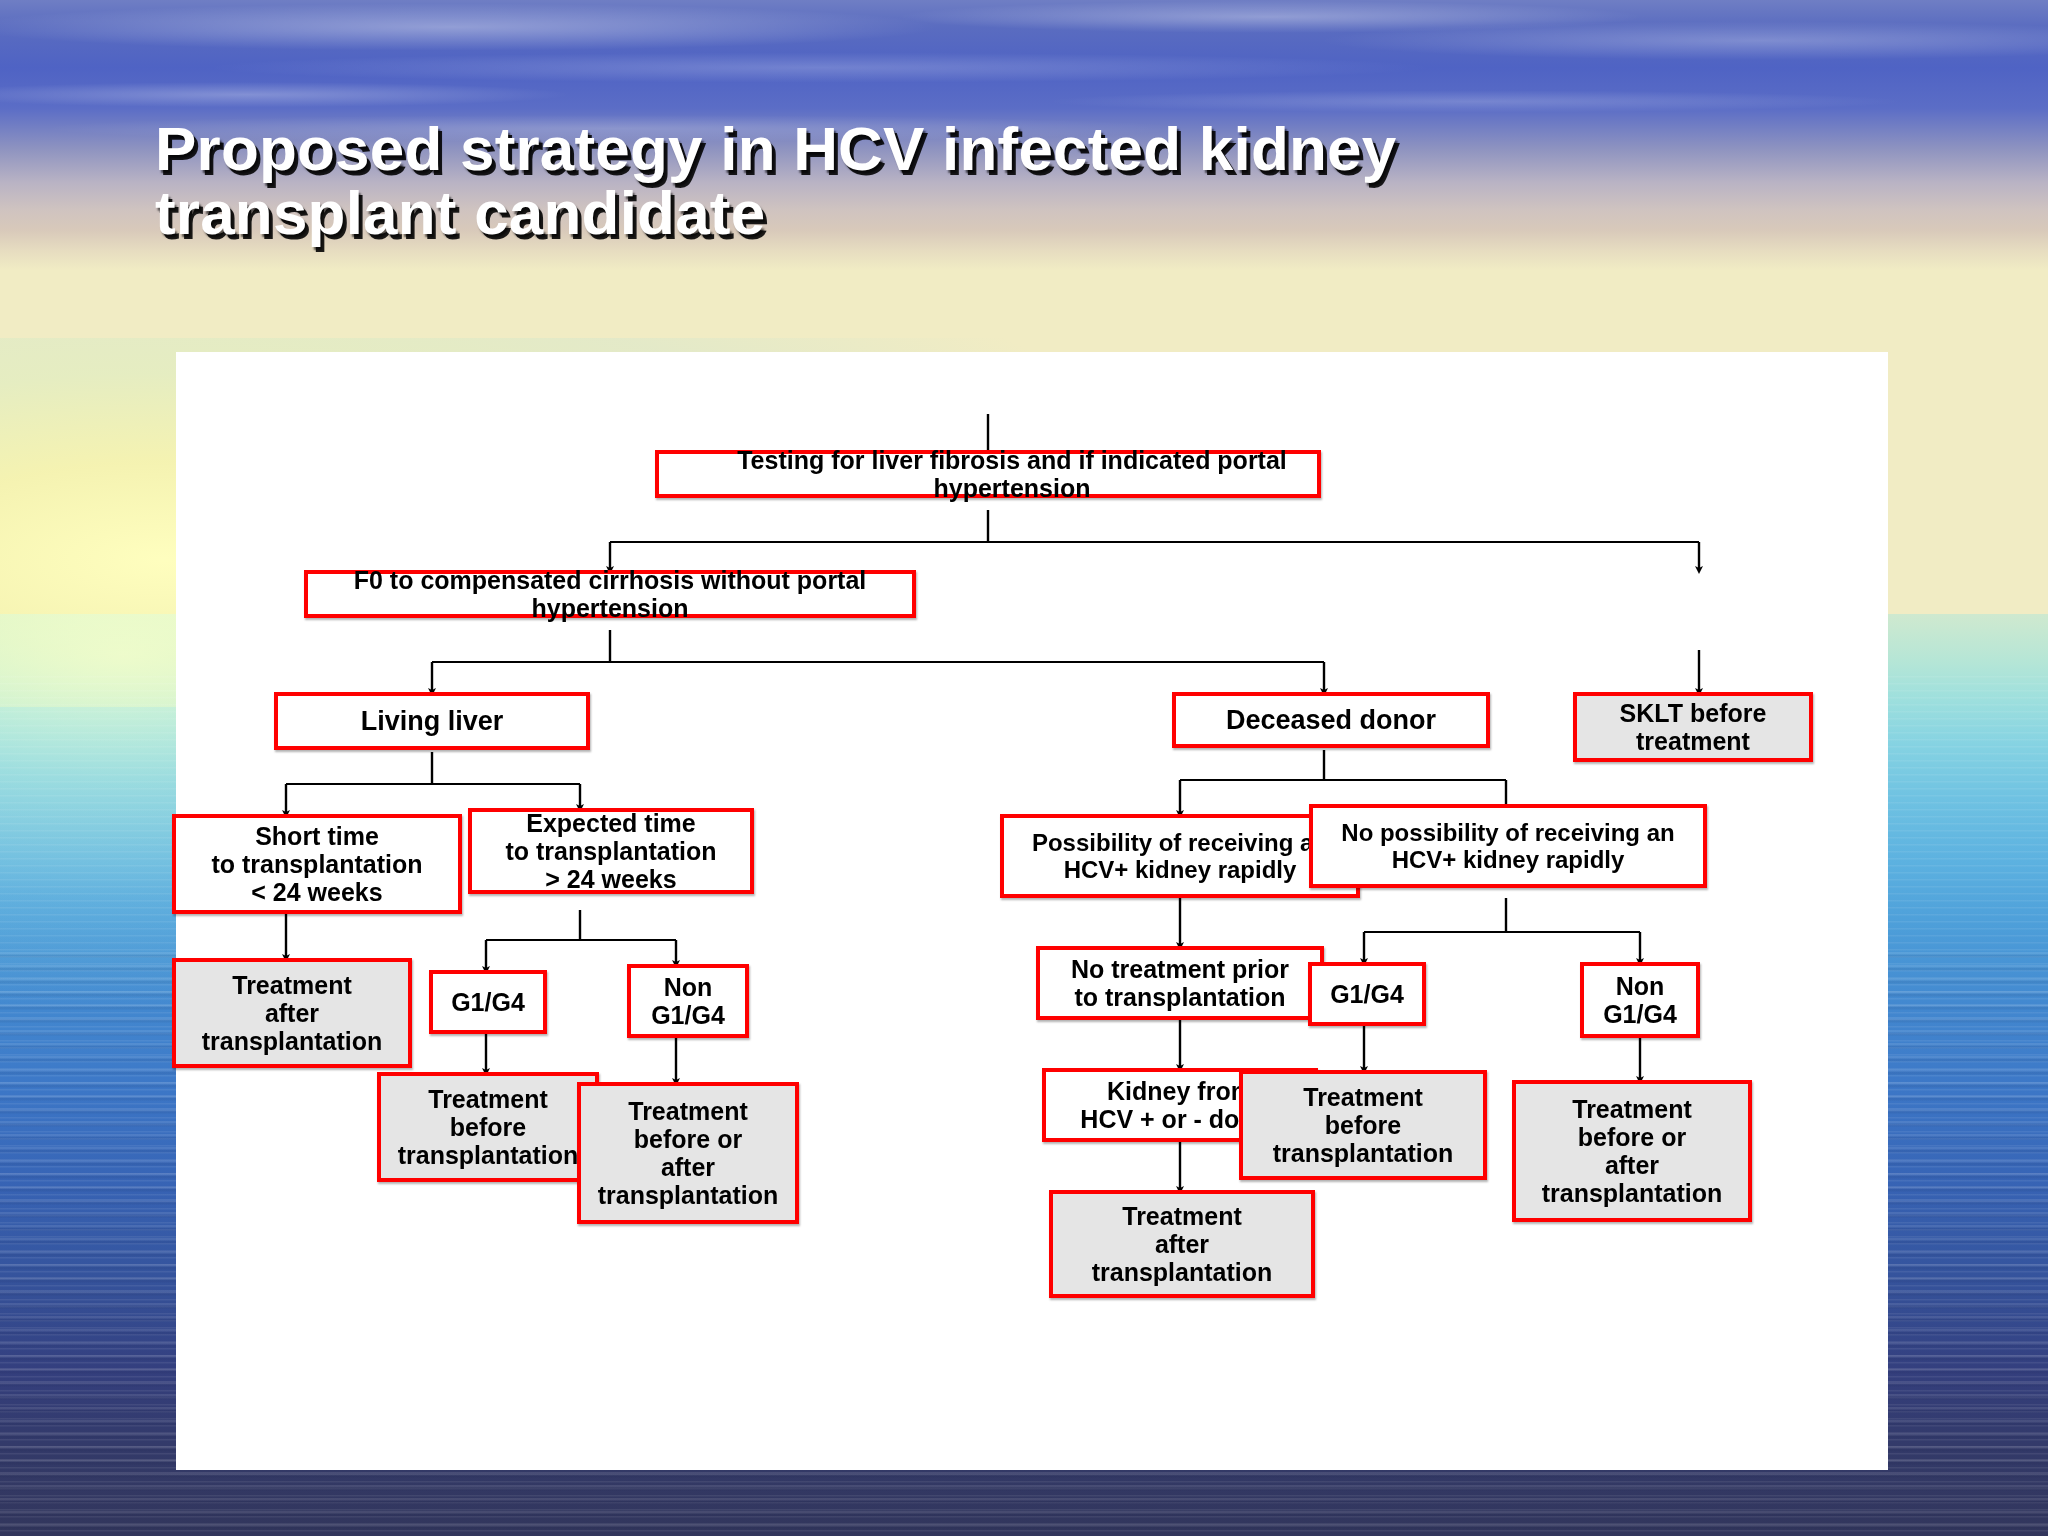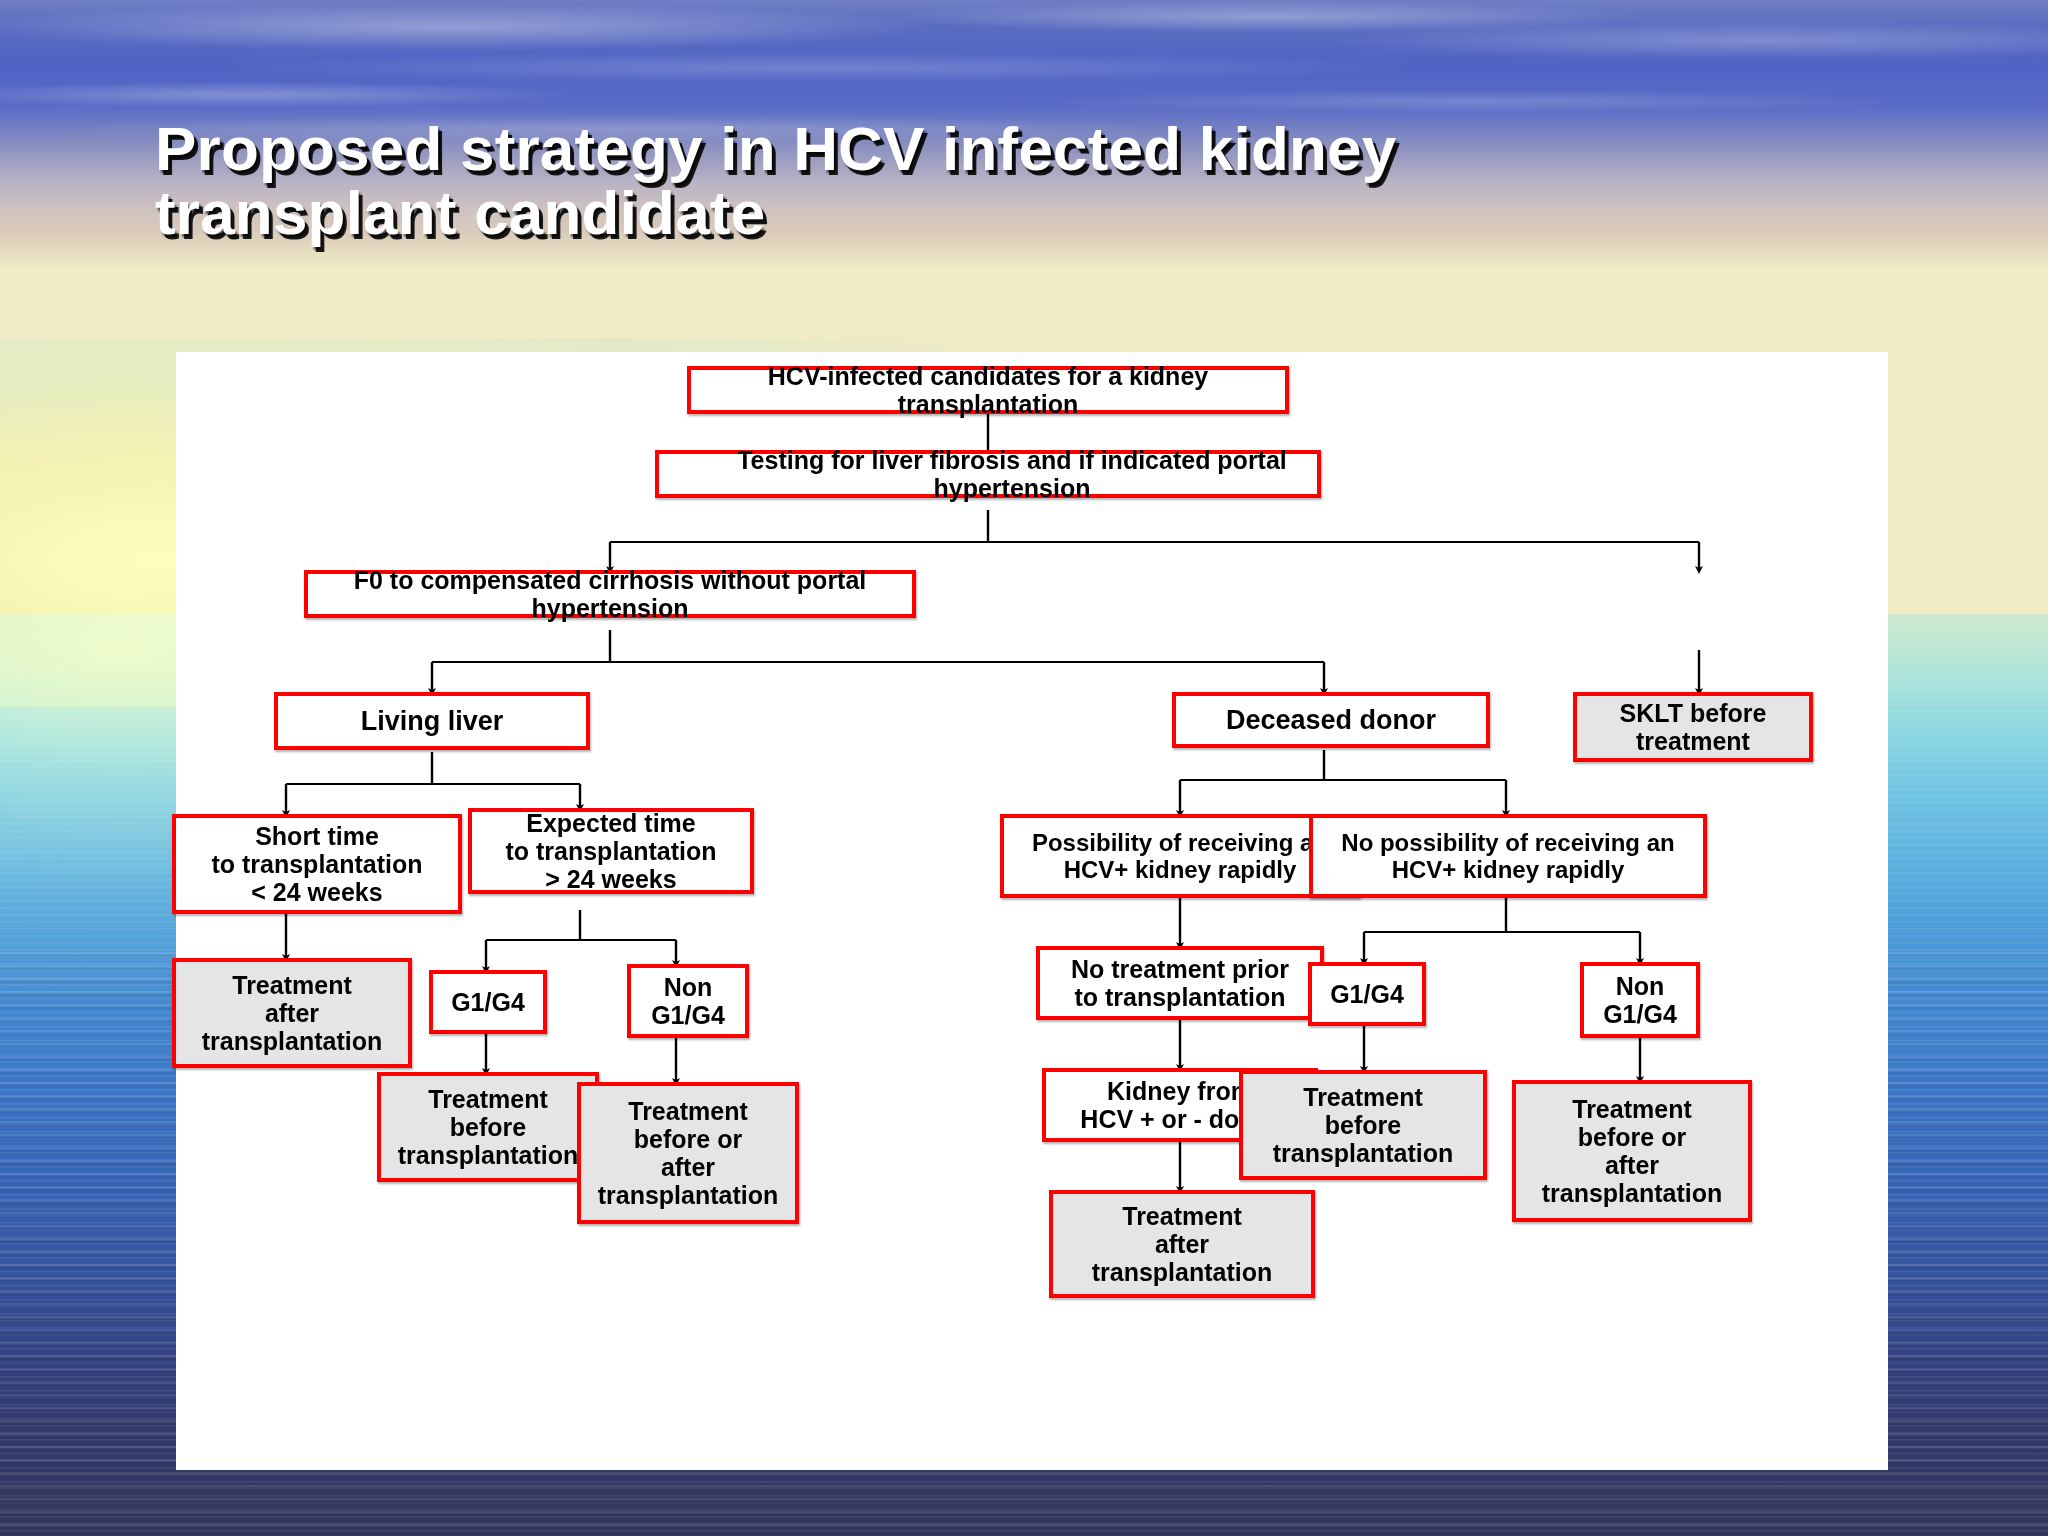--- a/index.html
+++ b/index.html
@@ -176,21 +176,20 @@
         <path d="M1188,580 L1464,580" stroke-width="2.2"></path>
         <path d="M1188,580 L1188,610" marker-end="url(#ah)"></path>
         <path d="M1464,580 L1464,610" marker-end="url(#ah)"></path>
 
         <path d="M1188,674 L1188,718" marker-end="url(#ah)"></path>
 
         <path d="M1464,686 L1464,728" marker-end="url(#ah)"></path>
       </g>
     </svg>
 
-    <div class="node f20" style="left:511px;top:14px;width:602px;height:48px;">HCV-infected candidates for a kidney transplantation</div>
 
     <div class="node f20" style="left:479px;top:98px;width:666px;height:48px;padding-left:48px;">Testing for liver fibrosis and if indicated portal hypertension</div>
 
     <div class="node f20" style="left:128px;top:218px;width:612px;height:48px;">F0 to compensated cirrhosis without portal hypertension</div>
 
 
     <div class="node gray f20" style="left:1397px;top:340px;width:240px;height:70px;">SKLT before
 treatment</div>
 
     <div class="node f22" style="left:98px;top:340px;width:316px;height:58px;">Living liver</div>
@@ -219,21 +218,21 @@
 transplantation</div>
 
     <div class="node gray f20" style="left:401px;top:730px;width:222px;height:142px;">Treatment
 before or
 after
 transplantation</div>
 
     <div class="node f19" style="left:824px;top:462px;width:360px;height:84px;">Possibility  of receiving an
 HCV+ kidney rapidly</div>
 
-    <div class="node f19" style="left:1133px;top:462px;width:398px;height:84px;text-align:center;">No possibility  of receiving an
+    <div class="node f19" style="left:1133px;top:452px;width:398px;height:84px;text-align:center;">No possibility  of receiving an
 HCV+ kidney rapidly</div>
 
     <div class="node f20" style="left:860px;top:594px;width:288px;height:74px;">No treatment prior
 to transplantation</div>
 
     <div class="node f20" style="left:866px;top:716px;width:276px;height:74px;">Kidney from
 HCV + or - donor</div>
 
     <div class="node gray f20" style="left:873px;top:838px;width:266px;height:108px;">Treatment
 after

